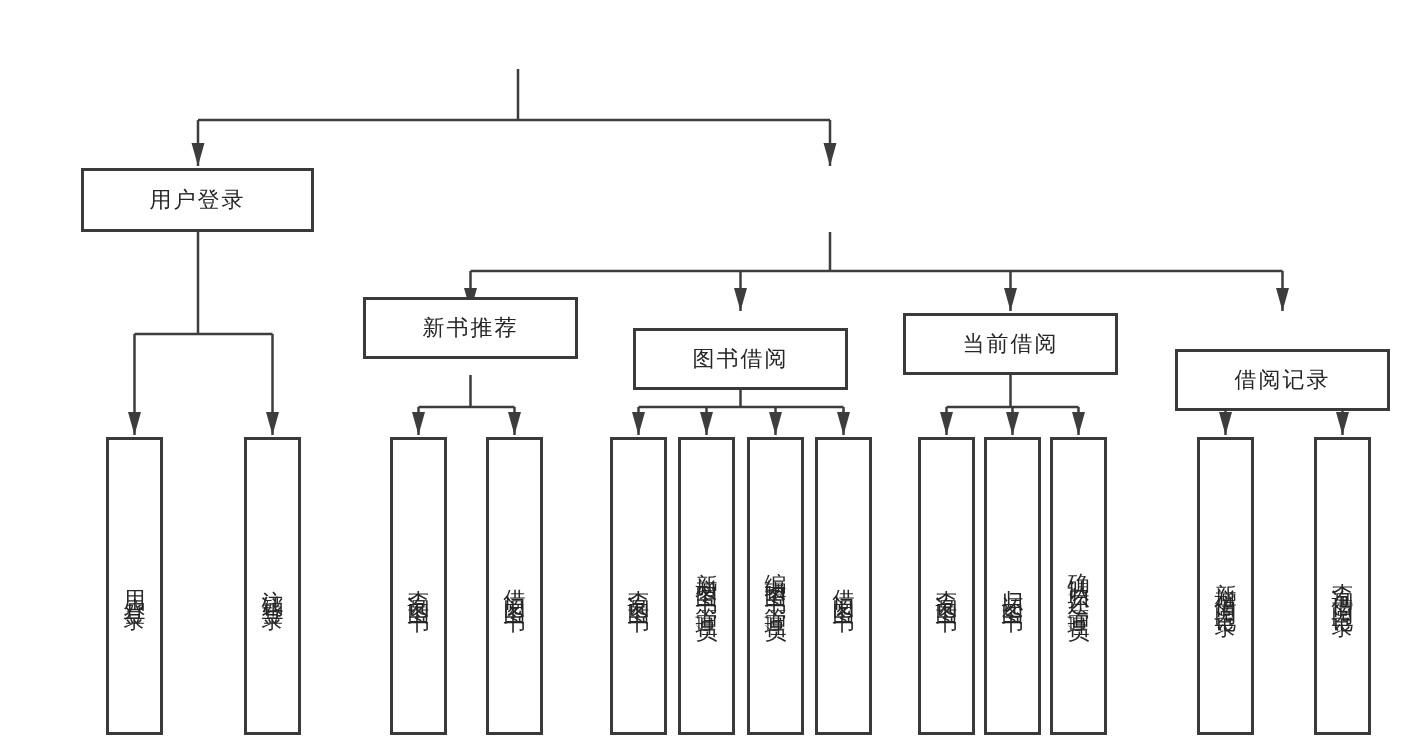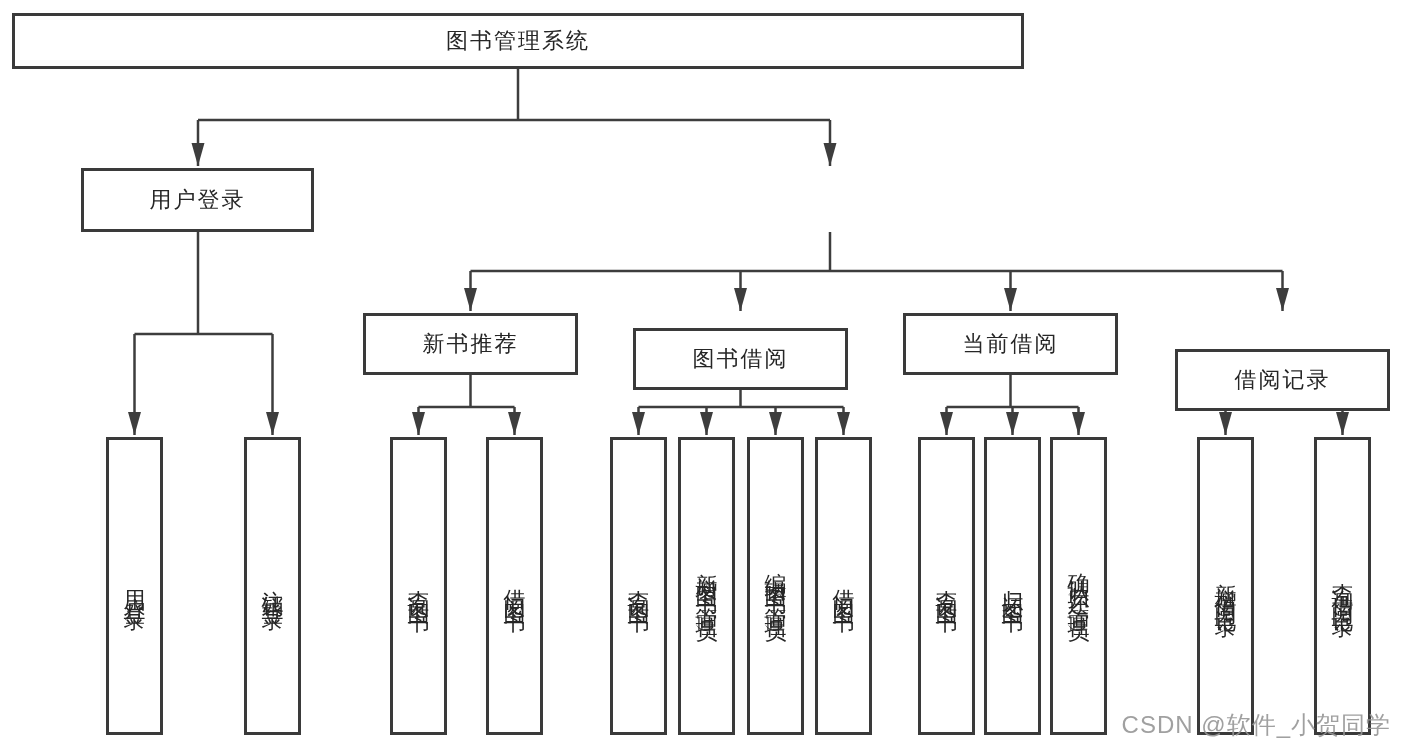--- a/index.html
+++ b/index.html
@@ -32,21 +32,21 @@
     font-size:22px;
     letter-spacing:7px;
     color:#262626;
     line-height:1;
     white-space:nowrap;
   }
   
   .n-root          {left:12px;  top:13px;  width:1012px; height:56px; border-width:3px;}
   .n-user-login    {left:81px;  top:168px; width:233px;  height:64px;}
   .n-book-mgmt     {left:712px; top:168px; width:236px;  height:64px;}
-  .n-new-books     {left:363px; top:313px; width:215px;  height:62px;}
+  .n-new-books     {left:363px; top:297px; width:215px;  height:62px;}
   .n-book-borrow   {left:633px; top:328px; width:215px;  height:62px;}
   .n-current-borrow{left:903px; top:313px; width:215px;  height:62px;}
   .n-borrow-records{left:1175px;top:313px; width:215px;  height:62px;margin-top:36px;}
   .leaf{top:437px;width:57px;height:298px;}
   .n-leaf-login      {left:106px;}
   .n-leaf-logout     {left:244px;}
   .n-leaf-nb-query   {left:390px;}
   .n-leaf-nb-borrow  {left:486px;}
   .n-leaf-bb-query   {left:610px;}
   .n-leaf-bb-add     {left:678px;}
@@ -115,23 +115,20 @@
       <line x1="1012.5" y1="407" x2="1012.5" y2="435" marker-end="url(#ah)"></line>
       <line x1="1078.5" y1="407" x2="1078.5" y2="435" marker-end="url(#ah)"></line>
 
       <path d="M1282.5,375 V407"></path>
       <path d="M1225.5,407 H1342.5"></path>
       <line x1="1225.5" y1="407" x2="1225.5" y2="435" marker-end="url(#ah)"></line>
       <line x1="1342.5" y1="407" x2="1342.5" y2="435" marker-end="url(#ah)"></line>
     </g>
   </svg>
 
-  <div class="box n-root">
-    <span class="hlabel">图书管理系统</span>
-  </div>
 
   <div class="box n-user-login">
     <span class="hlabel">用户登录</span>
   </div>
 
   <div class="box n-new-books">
     <span class="hlabel">新书推荐</span>
   </div>
   <div class="box n-book-borrow">
     <span class="hlabel">图书借阅</span>
@@ -176,14 +173,13 @@
   <div class="box leaf n-leaf-cb-confirm">
     <span class="vlabel">确认归还（管理员）</span>
   </div>
   <div class="box leaf n-leaf-br-add">
     <span class="vlabel">新增借阅记录</span>
   </div>
   <div class="box leaf n-leaf-br-query">
     <span class="vlabel">查询借阅记录</span>
   </div>
 
-  <div id="watermark">CSDN @软件_小贺同学</div>
 </div>
 
 </body></html>

